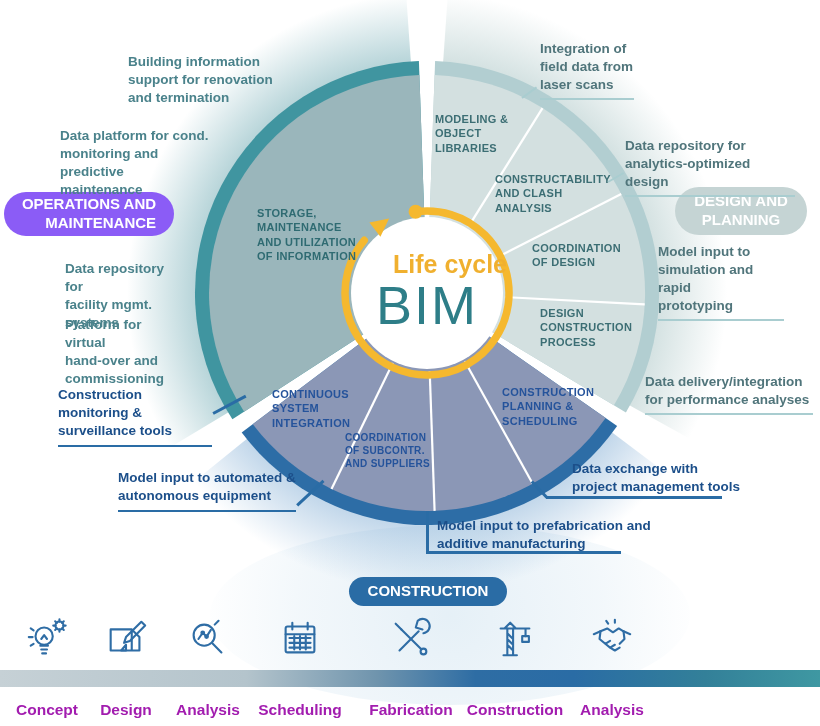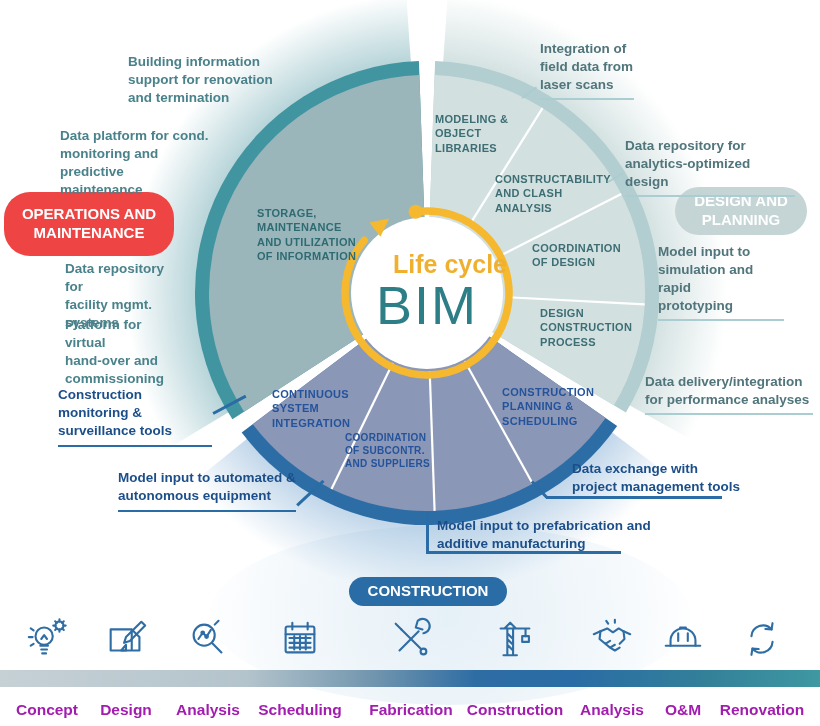--- a/index.html
+++ b/index.html
@@ -117,21 +117,21 @@
   <div class="abs pre seg c-con" style="left:272px;top:387px;">CONTINUOUS
 SYSTEM
 INTEGRATION</div>
   <div class="abs pre seg c-con" style="left:345px;top:431px;font-size:10px;">COORDINATION
 OF SUBCONTR.
 AND SUPPLIERS</div>
   <div class="abs pre seg c-con" style="left:502px;top:385px;">CONSTRUCTION
 PLANNING &amp;
 SCHEDULING</div>
 
-  <div class="abs pill pre" style="left:4px;top:192px;width:170px;height:64px;background:#ef4444;">OPERATIONS AND
+  <div class="abs pill pre" style="left:4px;top:192px;width:170px;height:44px;background:#8b5cf6;text-align:right;">OPERATIONS AND
 MAINTENANCE</div>
   <div class="abs pill pre" style="left:675px;top:187px;width:132px;height:48px;background:#c5d4d4;">DESIGN AND
 PLANNING</div>
   <div class="abs pill" style="left:349px;top:577px;width:158px;height:29px;background:#2a6ca5;border-radius:15px;">CONSTRUCTION</div>
 
   <div class="abs pre call call-teal ta-r" style="left:128px;top:53px;width:162px;">Building information
 support for renovation
 and termination</div>
   <div class="abs pre call call-teal ta-r" style="left:60px;top:127px;width:162px;">Data platform for cond.
 monitoring and predictive
@@ -230,32 +230,14 @@
   </div>
   <div class="stage-item" style="left:612px;">
     <svg viewBox="0 0 48 48" class="ic">
       <path d="M5,19 l7,-3 M43,19 l-7,-3"></path>
       <path d="M12,16 l7,-3 l6,4 l6,-4 l5,3"></path>
       <path d="M12,16 l-1,8 l6,5 l5,4 l5,3 l5,-3 M17,29 l5,-3 M22,33 l5,-3 M36,16 l1,8 l-5,5"></path>
       <path d="M20,8 l-2,-3 M27,7 v-3"></path>
     </svg>
     <div class="lbl">Analysis</div>
   </div>
-  <div class="stage-item" style="left:683px;">
-    <svg viewBox="0 0 48 48" class="ic">
-      <path d="M11,31 v-5 a13,13 0 0 1 26,0 v5"></path>
-      <path d="M6,31 h36"></path>
-        <path d="M21,12 h6"></path>
-        <path d="M19,18 v8 M29,18 v8"></path>
-    </svg>
-    <div class="lbl">O&amp;M</div>
-  </div>
-  <div class="stage-item" style="left:762px;">
-    <svg viewBox="0 0 48 48" class="ic">
-      <path d="M13,21 A12,12 0 0 1 34,14"></path>
-        <path d="M35,7.5 L34,14 L27.5,13.5"></path>
-      <path d="M35,27 A12,12 0 0 1 14,34"></path>
-        <path d="M13,40.5 L14,34 L20.5,34.5"></path>
-    </svg>
-    <div class="lbl">Renovation</div>
-  </div>
 
 </div>
 
 </body></html>

